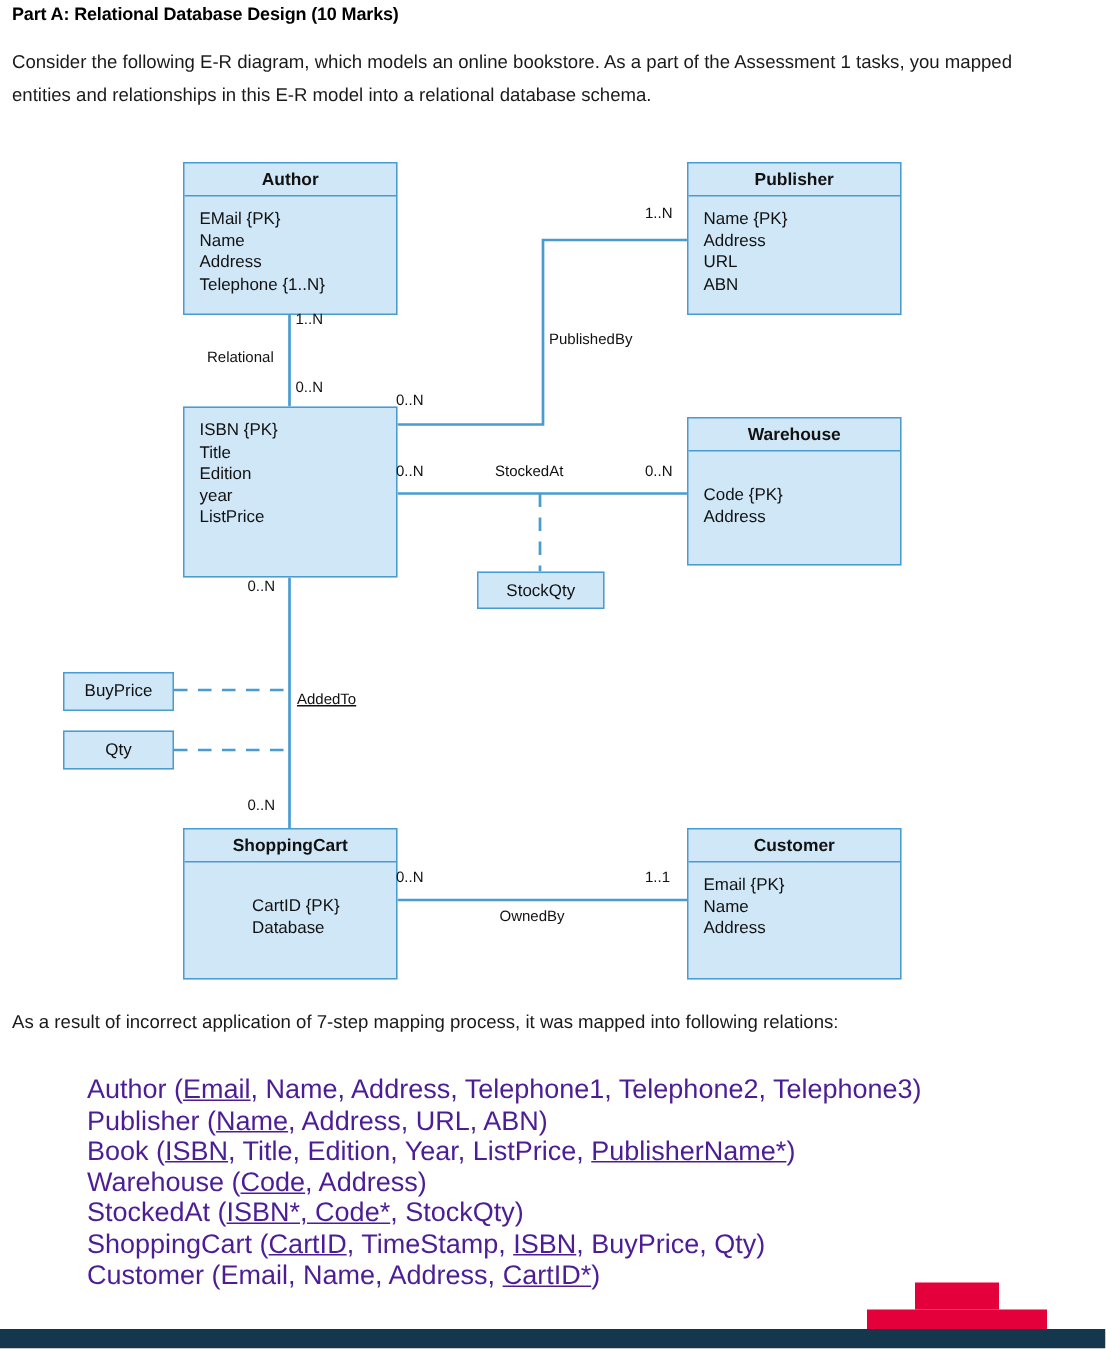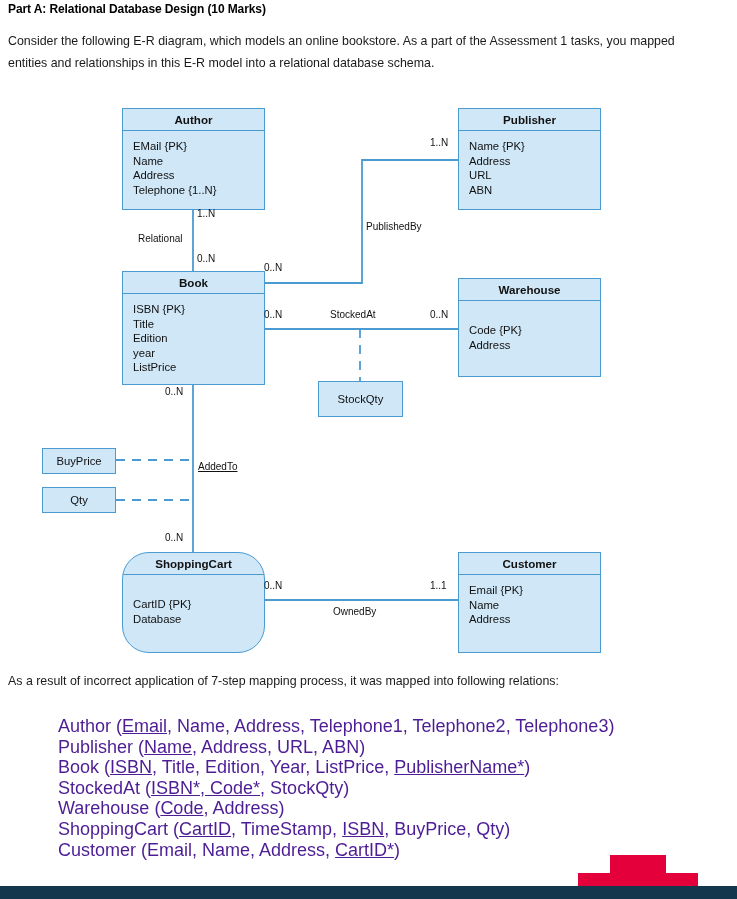--- a/index.html
+++ b/index.html
@@ -157,53 +157,52 @@
       <div class="ehead">Publisher</div>
       <div class="ebody">
         <div>Name {PK}</div>
         <div>Address</div>
         <div>URL</div>
         <div>ABN</div>
       </div>
     </div>
 
     <div class="entity" style="left:122px; top:176px; width:143px; height:114px;">
-      <div class="ehead">Book</div>
       <div class="ebody">
         <div>ISBN {PK}</div>
         <div>Title</div>
         <div>Edition</div>
         <div>year</div>
         <div>ListPrice</div>
       </div>
     </div>
 
     <div class="entity" style="left:458px; top:183px; width:143px; height:99px;">
       <div class="ehead">Warehouse</div>
       <div class="ebody" style="padding-top:22px;">
         <div>Code {PK}</div>
         <div>Address</div>
       </div>
     </div>
 
-    <div class="attrbox" style="left:318px; top:286px; width:85px; height:36px;">
+    <div class="attrbox" style="left:318px; top:286px; width:85px; height:25px;">
       <span>StockQty</span>
     </div>
 
     <div class="attrbox" style="left:42px; top:353px; width:74px; height:26px;">
       <span>BuyPrice</span>
     </div>
 
     <div class="attrbox" style="left:42px; top:392px; width:74px; height:26px;">
       <span>Qty</span>
     </div>
 
-    <div class="entity" style="left:122px; top:457px; width:143px; height:101px;border-radius:27px;">
+    <div class="entity" style="left:122px; top:457px; width:143px; height:101px;">
       <div class="ehead">ShoppingCart</div>
-      <div class="ebody" style="padding-top:22px;">
+      <div class="ebody" style="padding-top:22px;margin-left:35px;">
         <div>CartID {PK}</div>
         <div>Database</div>
       </div>
     </div>
 
     <div class="entity" style="left:458px; top:457px; width:143px; height:101px;">
       <div class="ehead">Customer</div>
       <div class="ebody">
         <div>Email {PK}</div>
         <div>Name</div>
@@ -231,22 +230,22 @@
     <div class="lbl" style="left:333px; top:511px;">OwnedBy</div>
     <div class="lbl" style="left:430px; top:485px;">1..1</div>
 
   </div>
 
   <div class="result-line">As a result of incorrect application of 7-step mapping process, it was mapped into following relations:</div>
   <div class="relations" id="relations-list">
       <div><span>Author (</span><span class="u">Email</span><span>, Name, Address, Telephone1, Telephone2, Telephone3)</span></div>
       <div><span>Publisher (</span><span class="u">Name</span><span>, Address, URL, ABN)</span></div>
       <div><span>Book (</span><span class="u">ISBN</span><span>, Title, Edition, Year, ListPrice, </span><span class="u">PublisherName*</span><span>)</span></div>
+      <div><span>Warehouse (</span><span class="u">Code</span><span>, Address)</span></div>
       <div><span>StockedAt (</span><span class="u">ISBN*, Code*</span><span>, StockQty)</span></div>
-      <div><span>Warehouse (</span><span class="u">Code</span><span>, Address)</span></div>
       <div><span>ShoppingCart (</span><span class="u">CartID</span><span>, TimeStamp, </span><span class="u">ISBN</span><span>, BuyPrice, Qty)</span></div>
       <div><span>Customer (</span><span>Email, Name, Address, </span><span class="u">CartID*</span><span>)</span></div>
     </div>
 
   <div class="red-stem"></div>
   <div class="red-base"></div>
   <div class="navy-bar"></div>
 
 </div>
 

